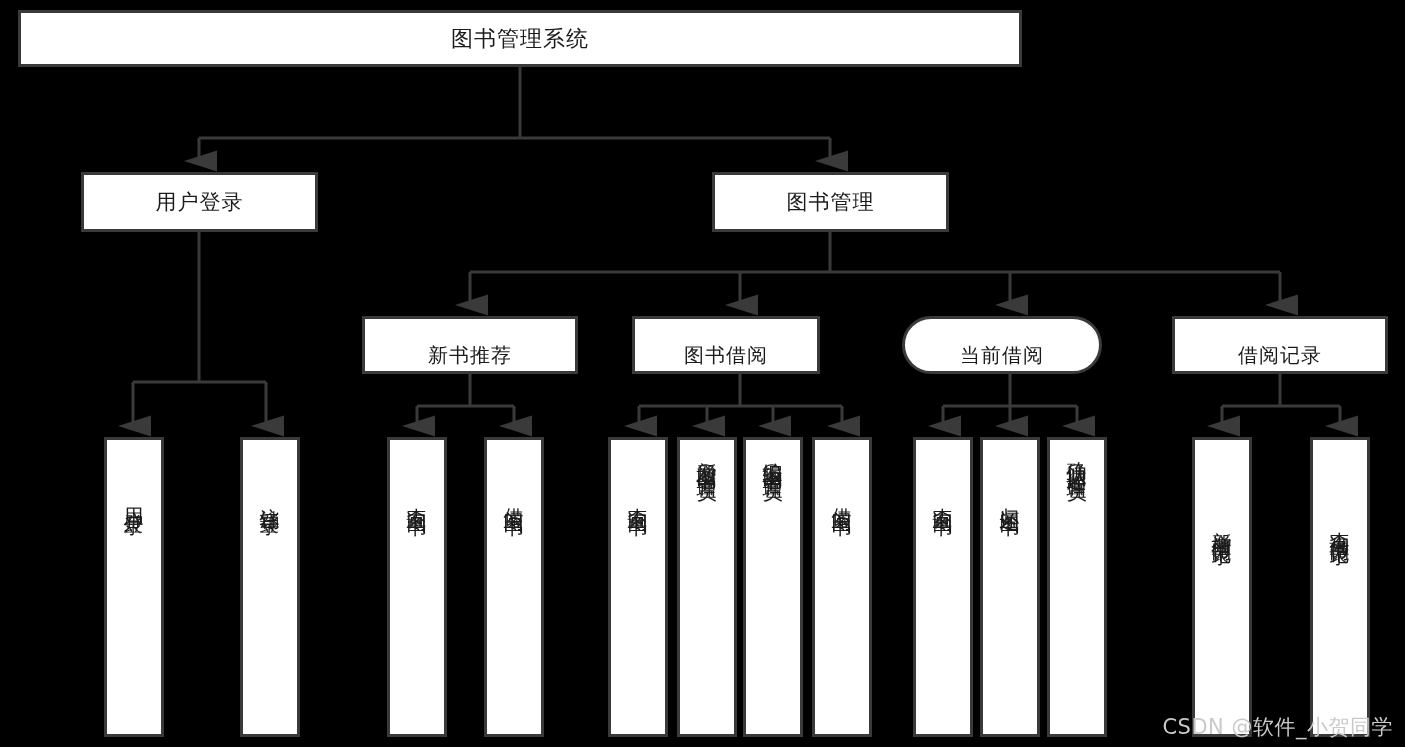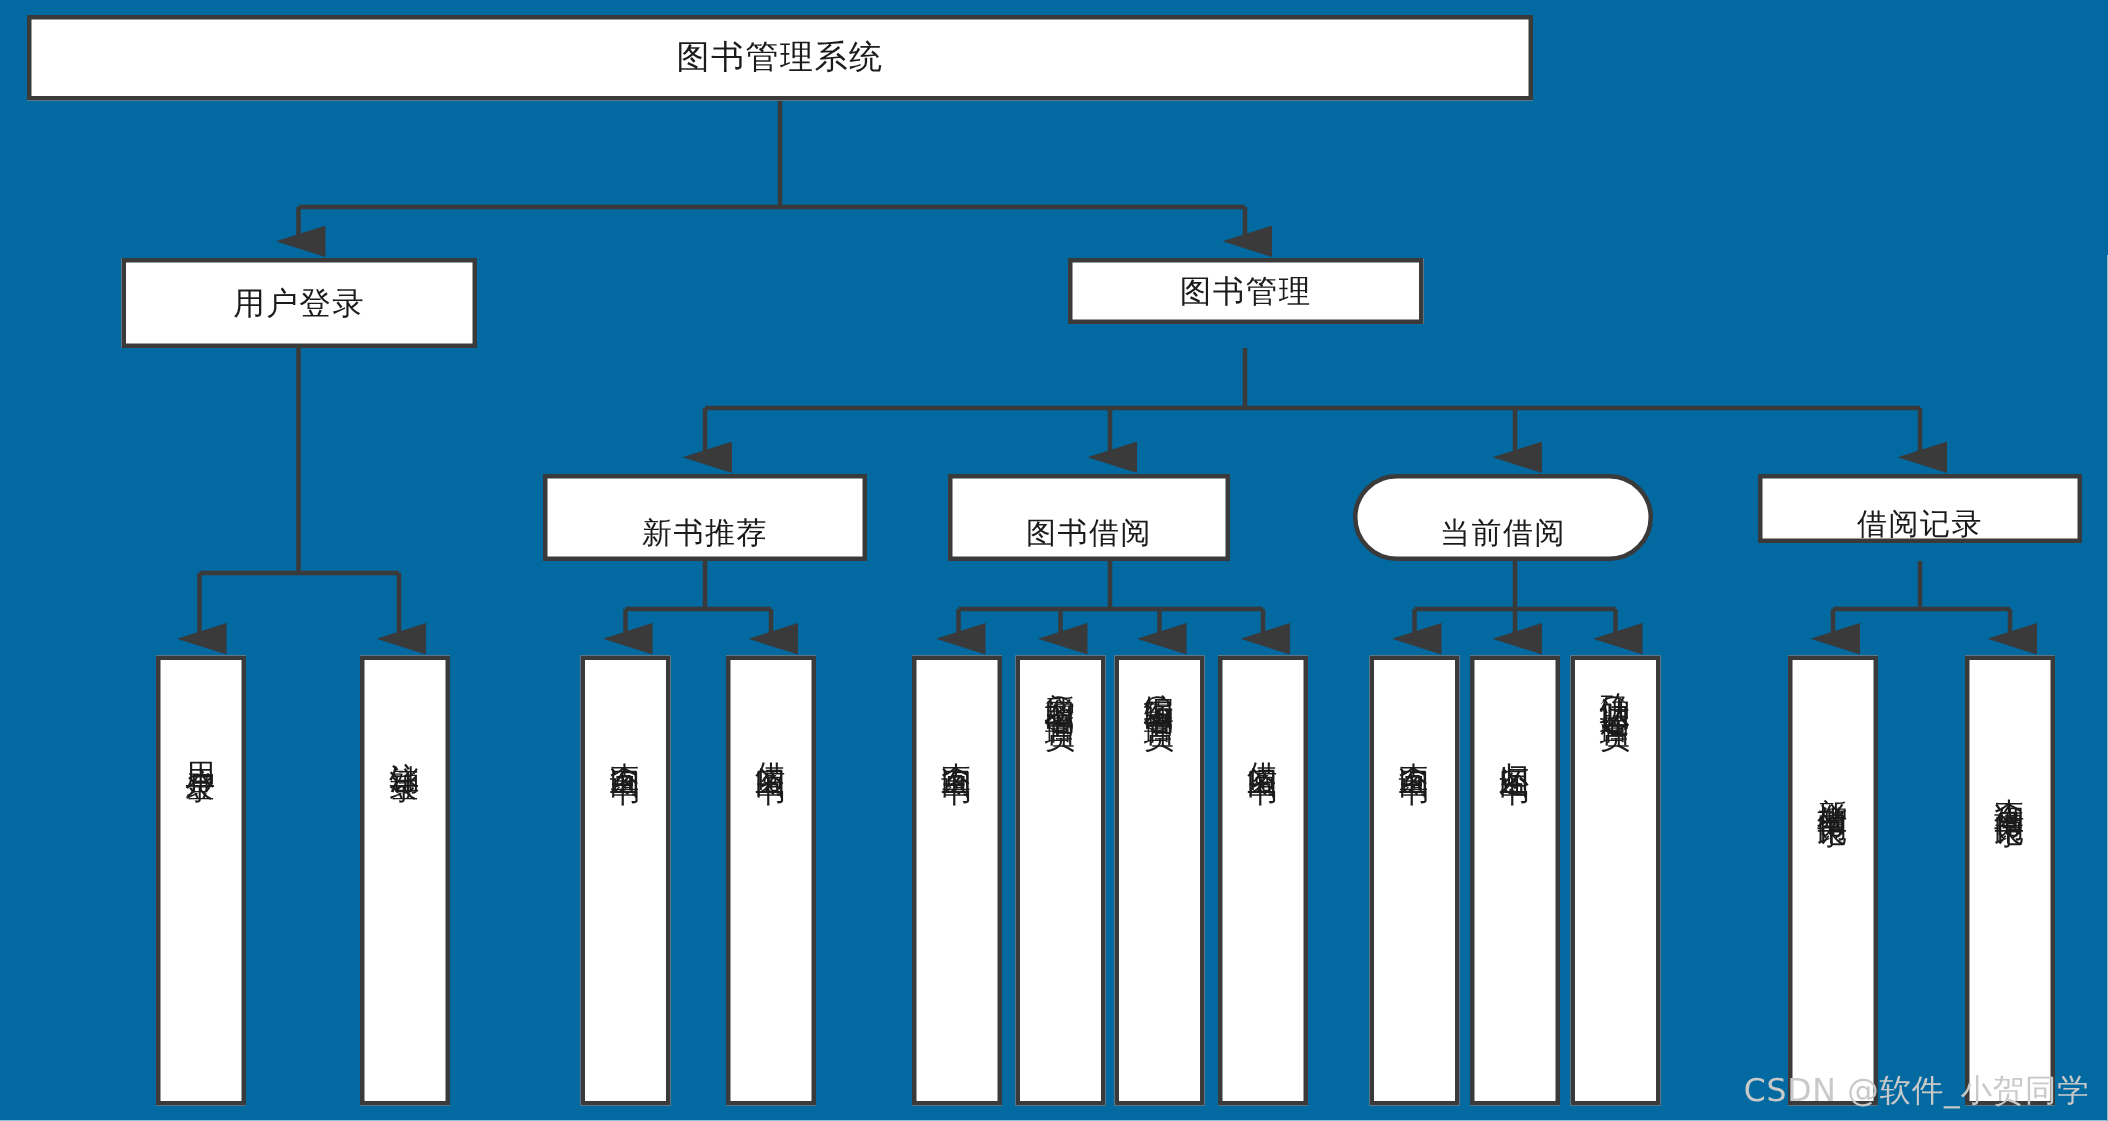--- a/index.html
+++ b/index.html
@@ -7,21 +7,21 @@
     padding: 0;
     background: #ffffff;
   }
   body {
     font-family: "DejaVu Sans", "Liberation Sans", sans-serif;
   }
   #canvas {
     position: relative;
     width: 1405px;
     height: 747px;
-    background: #0369a1;
+    background: #000000;
     overflow: hidden;
   }
   #edges {
     position: absolute;
     left: 0;
     top: 0;
     width: 1405px;
     height: 747px;
   }
   .node {
@@ -129,34 +129,34 @@
     </g>
   </svg>
 
   <div class="node root" style="left:18px; top:10px; width:1004px; height:57px;">
     <span class="node-label">图书管理系统</span>
   </div>
 
   <div class="node level1" style="left:81px; top:172px; width:237px; height:60px;">
     <span class="node-label">用户登录</span>
   </div>
-  <div class="node level1" style="left:712px; top:172px; width:237px; height:44px;">
+  <div class="node level1" style="left:712px; top:172px; width:237px; height:60px;">
     <span class="node-label">图书管理</span>
   </div>
 
   <div class="node level2" style="left:362px; top:316px; width:216px; height:58px;">
     <span class="node-label">新书推荐</span>
   </div>
   <div class="node level2" style="left:632px; top:316px; width:188px; height:58px;">
     <span class="node-label">图书借阅</span>
   </div>
   <div class="node level2" style="left:902px; top:316px; width:200px; height:58px;border-radius:29px;">
     <span class="node-label">当前借阅</span>
   </div>
-  <div class="node level2" style="left:1172px; top:316px; width:216px; height:46px;">
+  <div class="node level2" style="left:1172px; top:316px; width:216px; height:58px;">
     <span class="node-label">借阅记录</span>
   </div>
 
   <div class="node leaf mid" style="left:104px; top:437px; width:60px; height:300px;">
     <span class="node-label">用户登录</span>
   </div>
   <div class="node leaf mid" style="left:240px; top:437px; width:60px; height:300px;">
     <span class="node-label">注销登录</span>
   </div>
 

